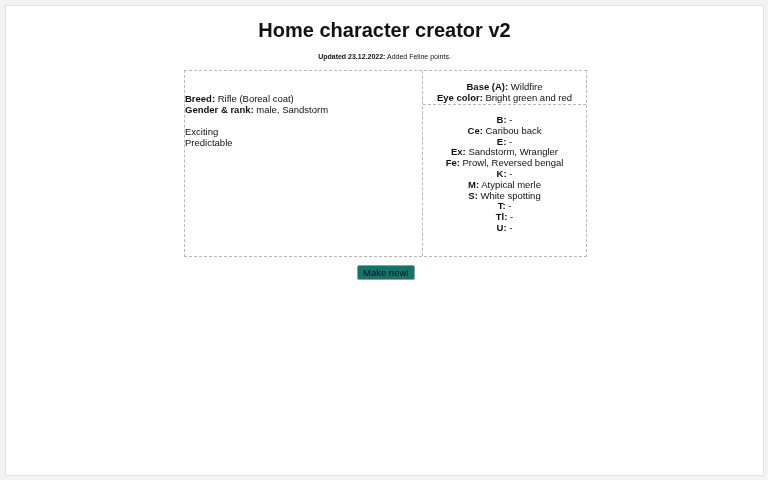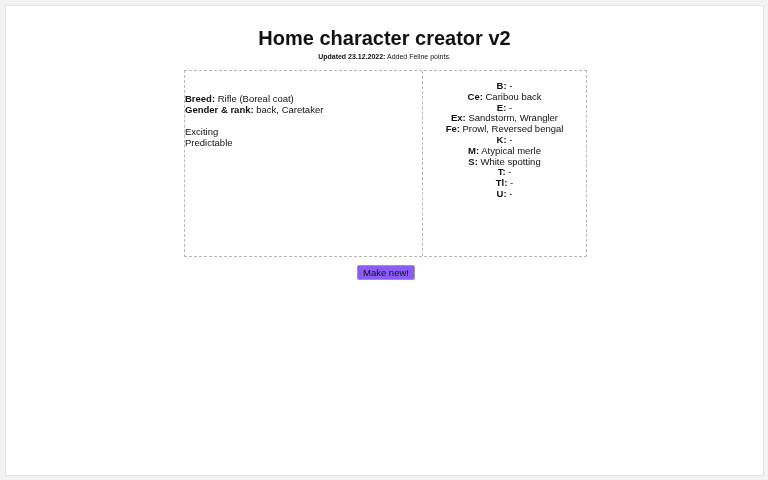--- a/index.html
+++ b/index.html
@@ -17,21 +17,21 @@
     width: 757px; height: 469px;
     background: #ffffff;
     border: 1px solid #e2e2e2;
   }
   .title {
     position: absolute;
     left: 0; right: 0; top: 13px;
     text-align: center;
     font-size: 20px;
     font-weight: bold;
-    margin: 8px;
+    margin: 0;
   }
   .update {
     position: absolute;
     left: 0; right: 0; top: 47px;
     text-align: center;
     font-size: 7px;
   }
   .update b { font-weight: bold; }
   .box {
     position: absolute;
@@ -68,45 +68,49 @@
   }
   .gap { height: 11px; }
   .lbl { font-weight: bold; }
   .btn {
     position: absolute;
     left: 351px; top: 259px;
     height: 15px;
     padding: 0 5px;
     font-family: "Liberation Sans", sans-serif;
     font-size: 9.5px;
-    background: #8b5cf6;
+    background: #0f766e;
     border: 1px solid #9a9a9a;
     border-radius: 2px;
     color: #111;
     line-height: 13px;
   }
 </style>
 </head>
 <body>
 
 <div class="page">
   <h1 class="title">Home character creator v2</h1>
   <div class="update">
     <b>Updated 23.12.2022:</b><span> Added Feline points.</span>
   </div>
 
   <div class="box">
     <div class="left">
       <div><span class="lbl">Breed:</span><span> Rifle (Boreal coat)</span></div>
-      <div><span class="lbl">Gender &amp; rank:</span><span> back, Caretaker</span></div>
+      <div><span class="lbl">Gender &amp; rank:</span><span> male, Sandstorm</span></div>
       <div class="gap"></div>
       <div>Exciting</div>
       <div>Predictable</div>
     </div>
     <div class="right">
+      <div class="right-top">
+        <div><span class="lbl">Base (A):</span><span> Wildfire</span></div>
+        <div><span class="lbl">Eye color:</span><span> Bright green and red</span></div>
+      </div>
       <div class="right-bottom">
         <div><span class="lbl">B:</span><span> -</span></div>
         <div><span class="lbl">Ce:</span><span> Caribou back</span></div>
         <div><span class="lbl">E:</span><span> -</span></div>
         <div><span class="lbl">Ex:</span><span> Sandstorm, Wrangler</span></div>
         <div><span class="lbl">Fe:</span><span> Prowl, Reversed bengal</span></div>
         <div><span class="lbl">K:</span><span> -</span></div>
         <div><span class="lbl">M:</span><span> Atypical merle</span></div>
         <div><span class="lbl">S:</span><span> White spotting</span></div>
         <div><span class="lbl">T:</span><span> -</span></div>

